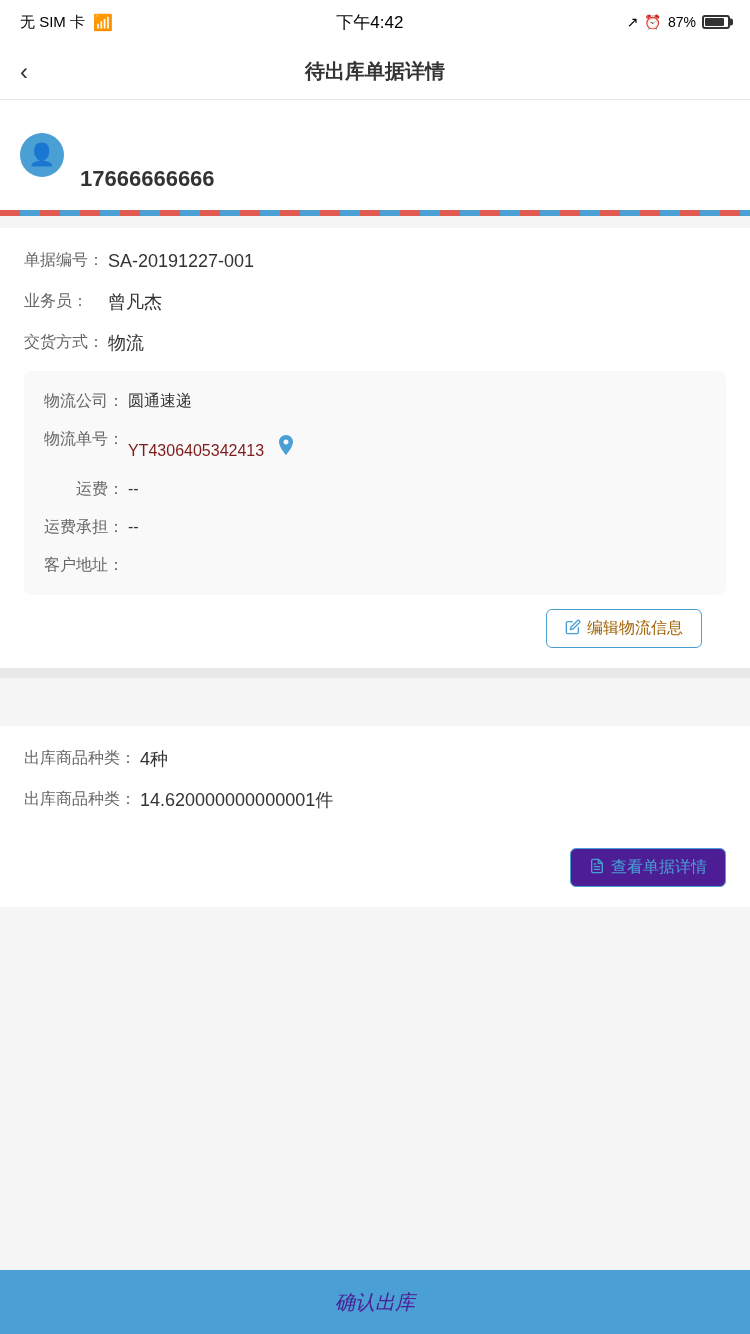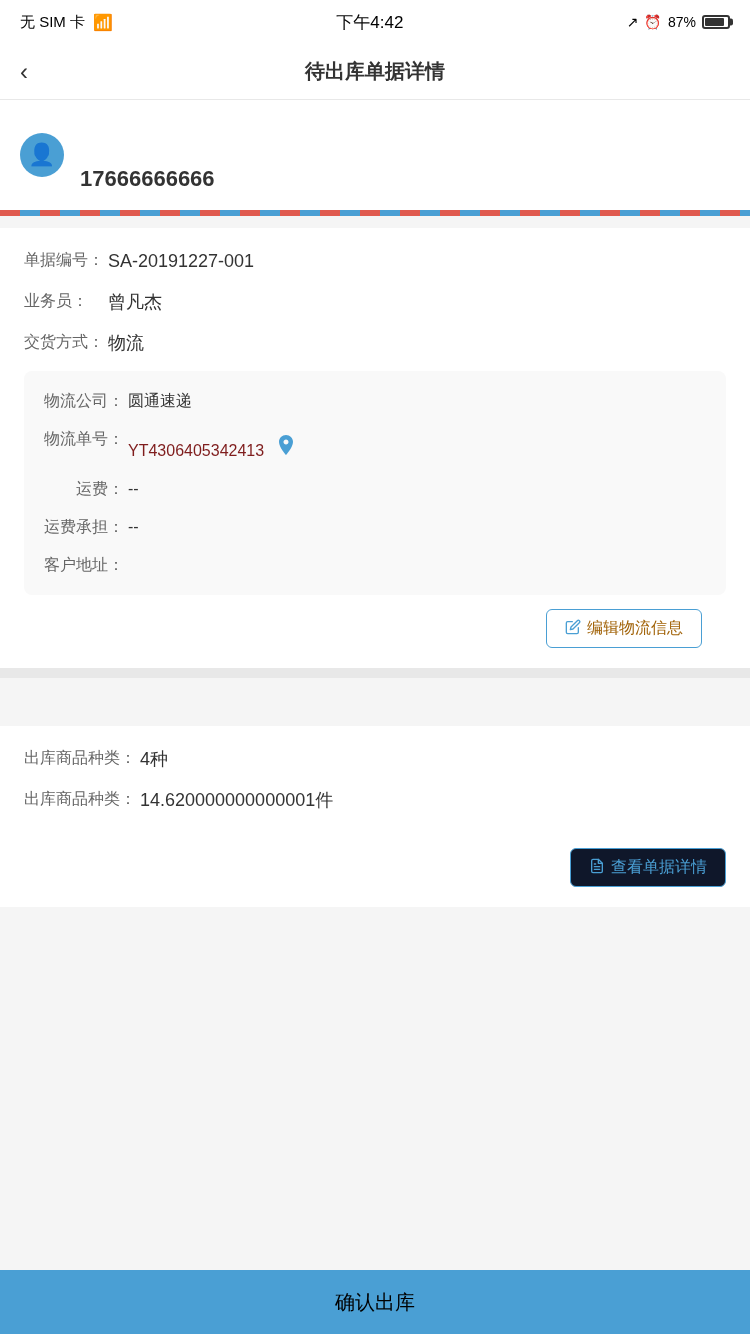--- a/index.html
+++ b/index.html
@@ -259,21 +259,21 @@
       justify-content: flex-end;
       padding: 14px 24px 20px;
       background: #fff;
     }
     .view-btn {
       border: 1.5px solid #4a9fd4;
       border-radius: 6px;
       padding: 8px 18px;
       color: #4a9fd4;
       font-size: 16px;
-      background: #0f172a;
+      background: #4c1d95;
       display: flex;
       align-items: center;
       gap: 6px;
       cursor: pointer;
     }
 
     
     .bottom-spacer {
       flex: 1;
       background: #f5f5f5;
@@ -287,23 +287,24 @@
       left: 0;
       width: 750px;
       background: #4a9fd4;
       height: 64px;
       display: flex;
       align-items: center;
       justify-content: center;
       cursor: pointer;
     }
     .confirm-text {
-      color: #000000;
+      color: #4c1d95;
       font-size: 20px;
       font-weight: 500;
+      font-style: italic;
     }
   </style>
 </head>
 <body>
 
 <div class="status-bar">
   <div class="status-left">
     <span>无 SIM 卡</span>
     <span class="wifi-icon">📶</span>
   </div>

